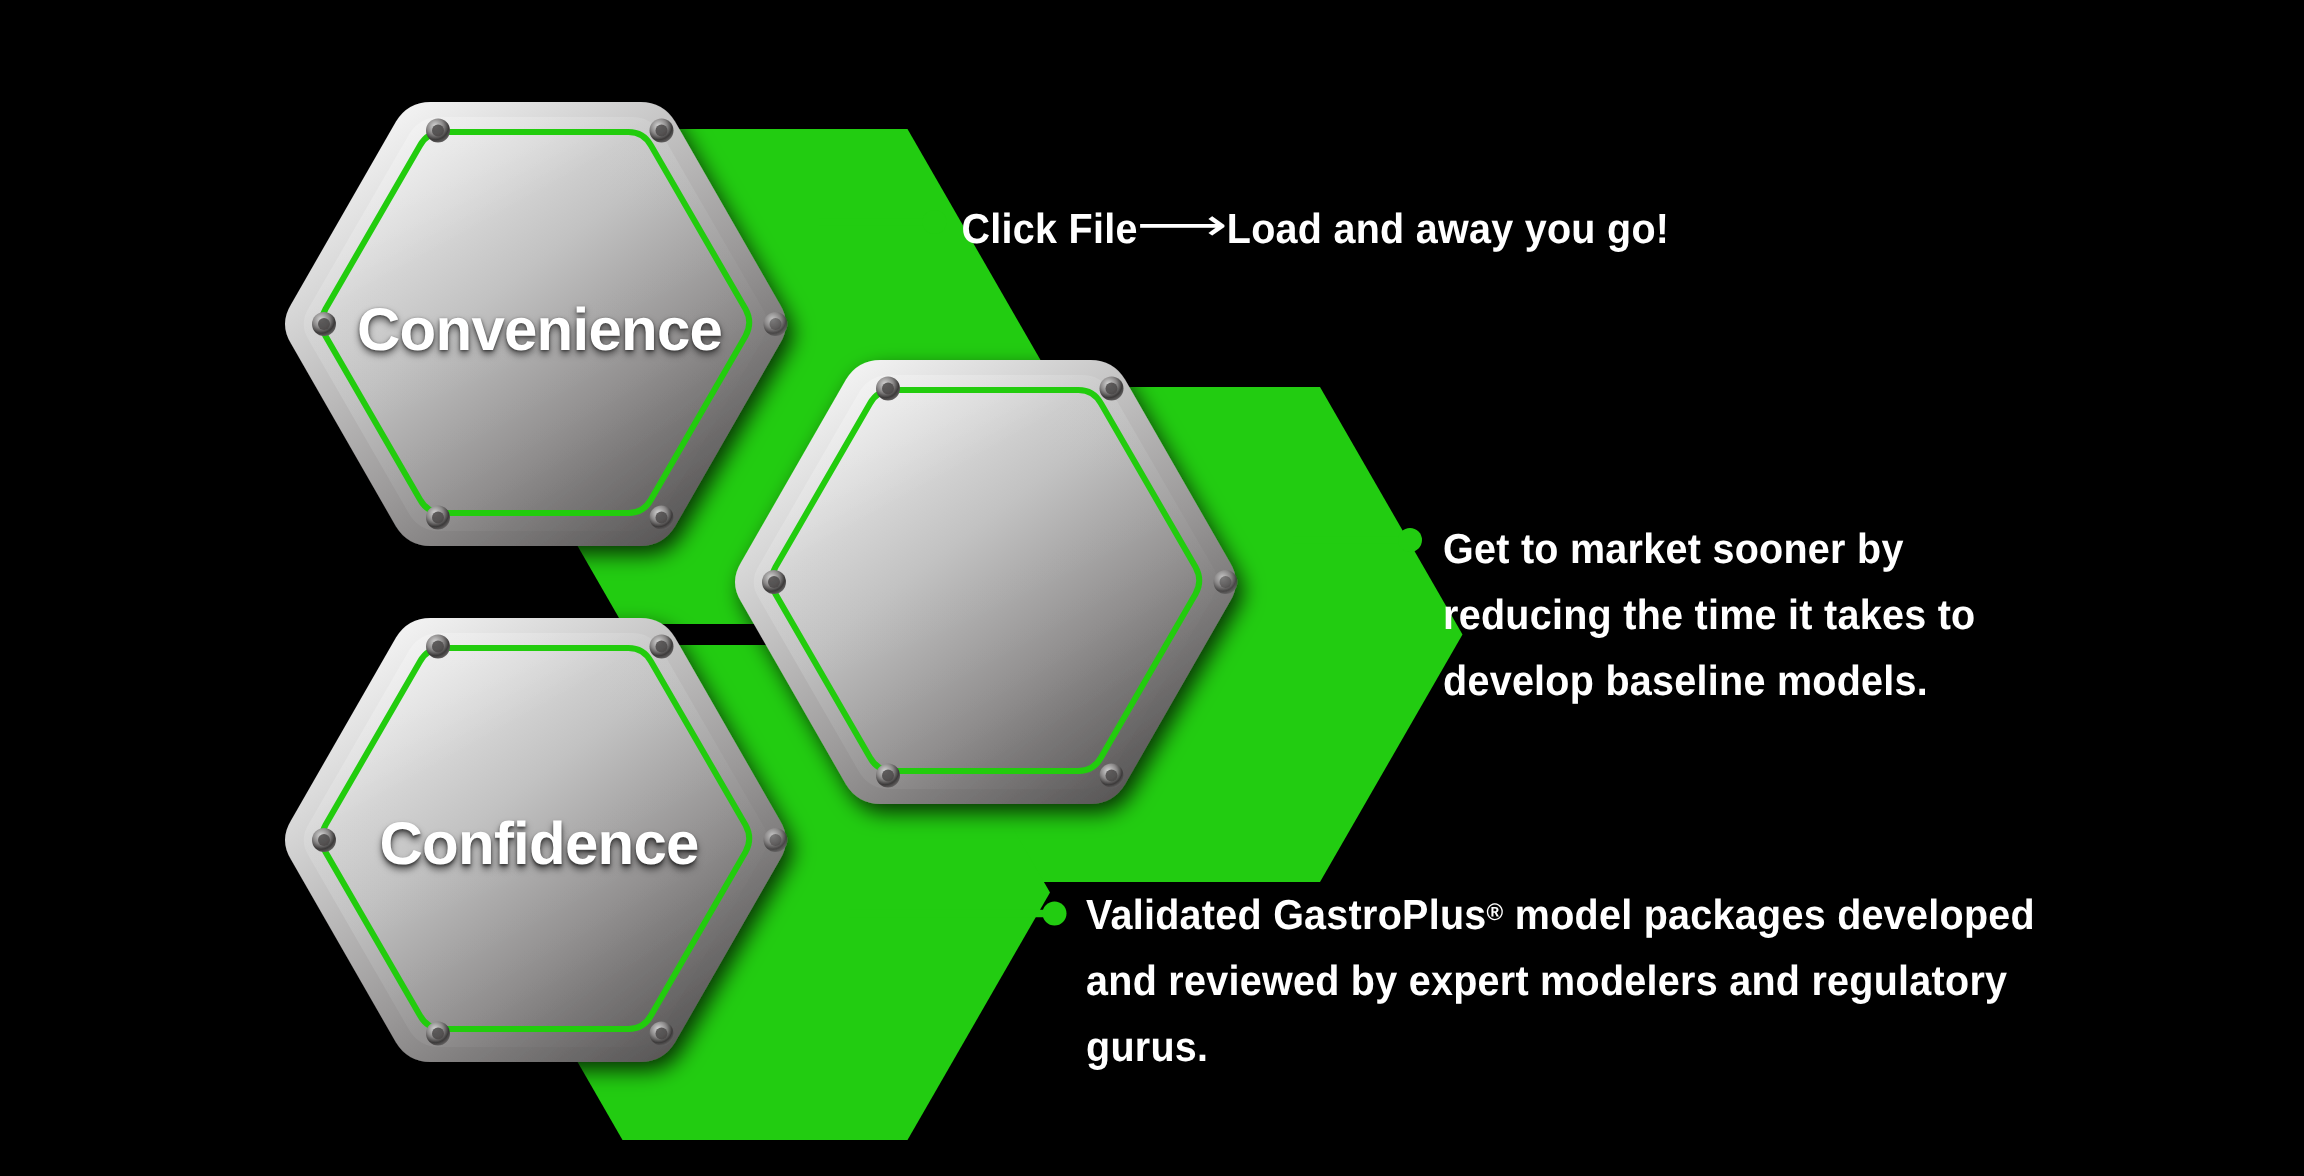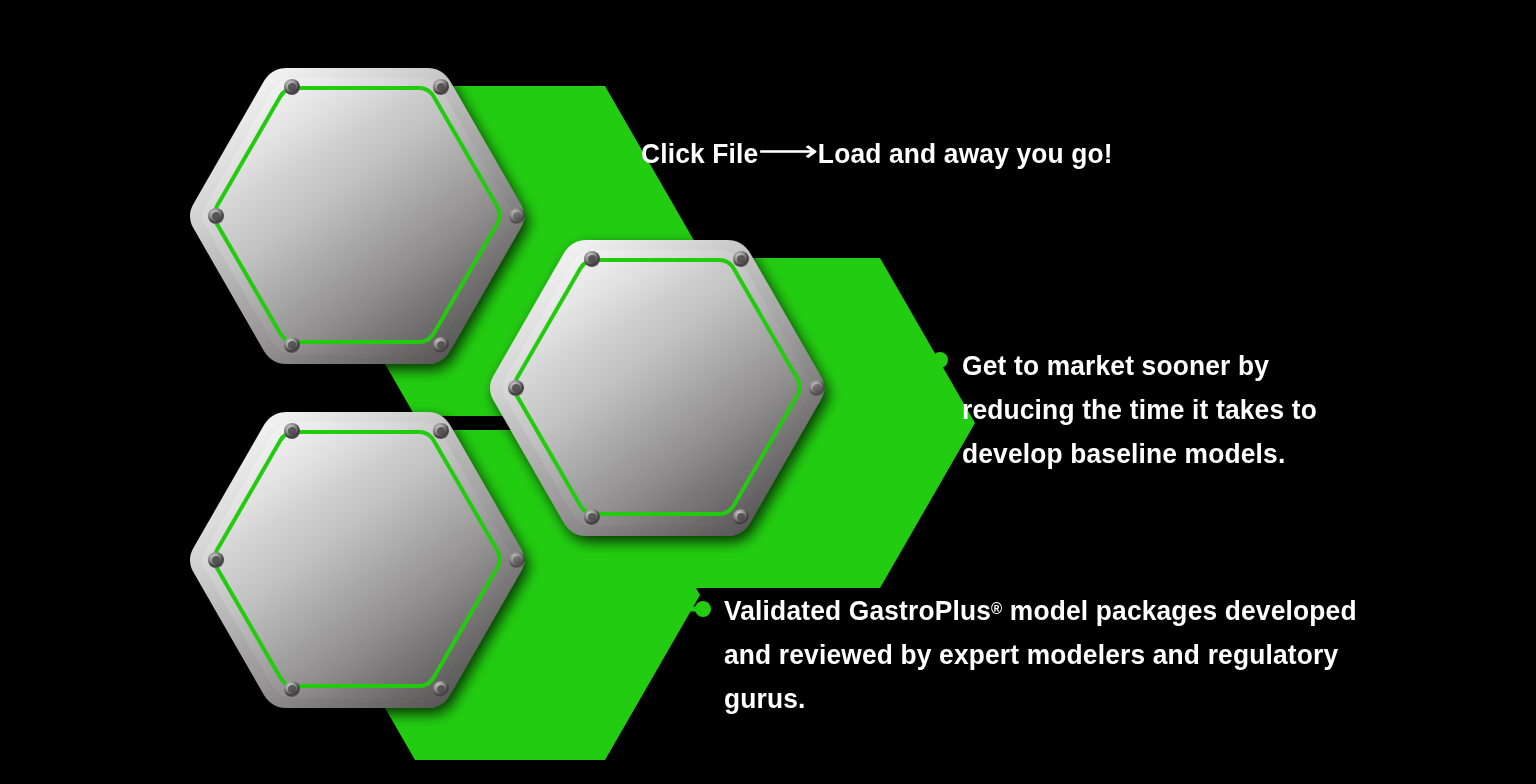--- a/index.html
+++ b/index.html
@@ -224,20 +224,22 @@
     <g>
       <line x1="862" y1="360" x2="937" y2="360" stroke="#22CC11" stroke-width="5"></line>
       <circle cx="940" cy="360" r="8" fill="#22CC11"></circle>
     </g>
     <g>
       <line x1="566" y1="609" x2="700" y2="609" stroke="#22CC11" stroke-width="5"></line>
       <circle cx="703" cy="609" r="8" fill="#22CC11"></circle>
     </g>
   </svg>
 
+  <div class="hex-label l1">Convenience</div>
+  <div class="hex-label l3">Confidence</div>
 
   <div class="callout" id="callout-1">
     <span>Click File</span><span class="arrow-glyph">⟶</span><span>Load and away you go!</span>
   </div>
 
   <div class="callout" id="callout-2">Get to market sooner by reducing the time it takes to develop baseline models.</div>
 
   <div class="callout" id="callout-3">
     <span>Validated GastroPlus</span><span class="sup">®</span><span> model packages developed and reviewed by expert modelers and regulatory gurus.</span>
   </div>

